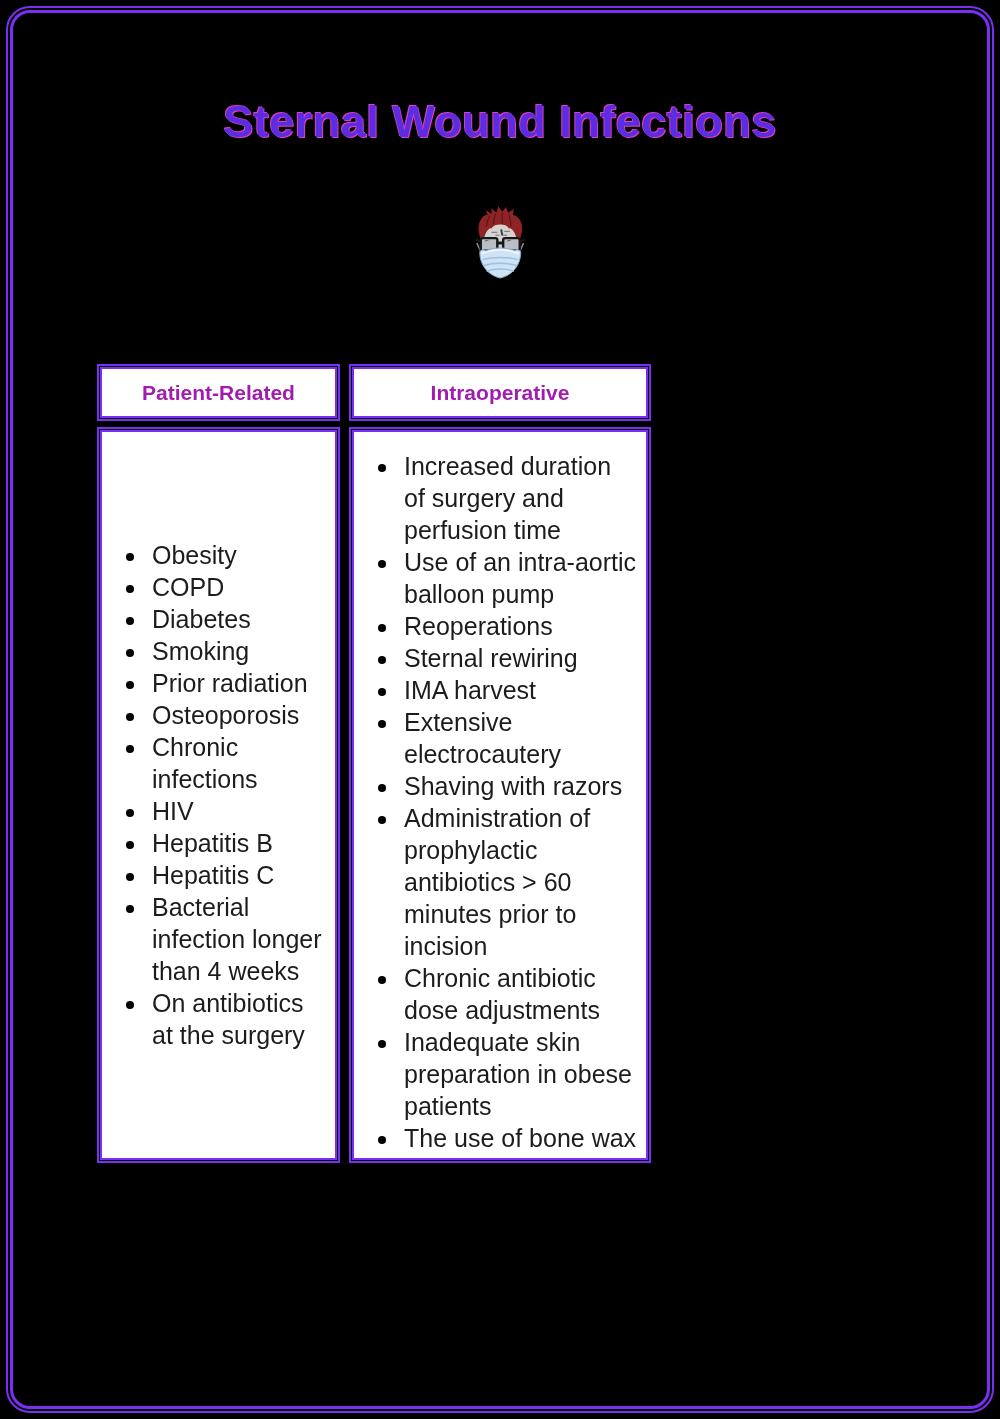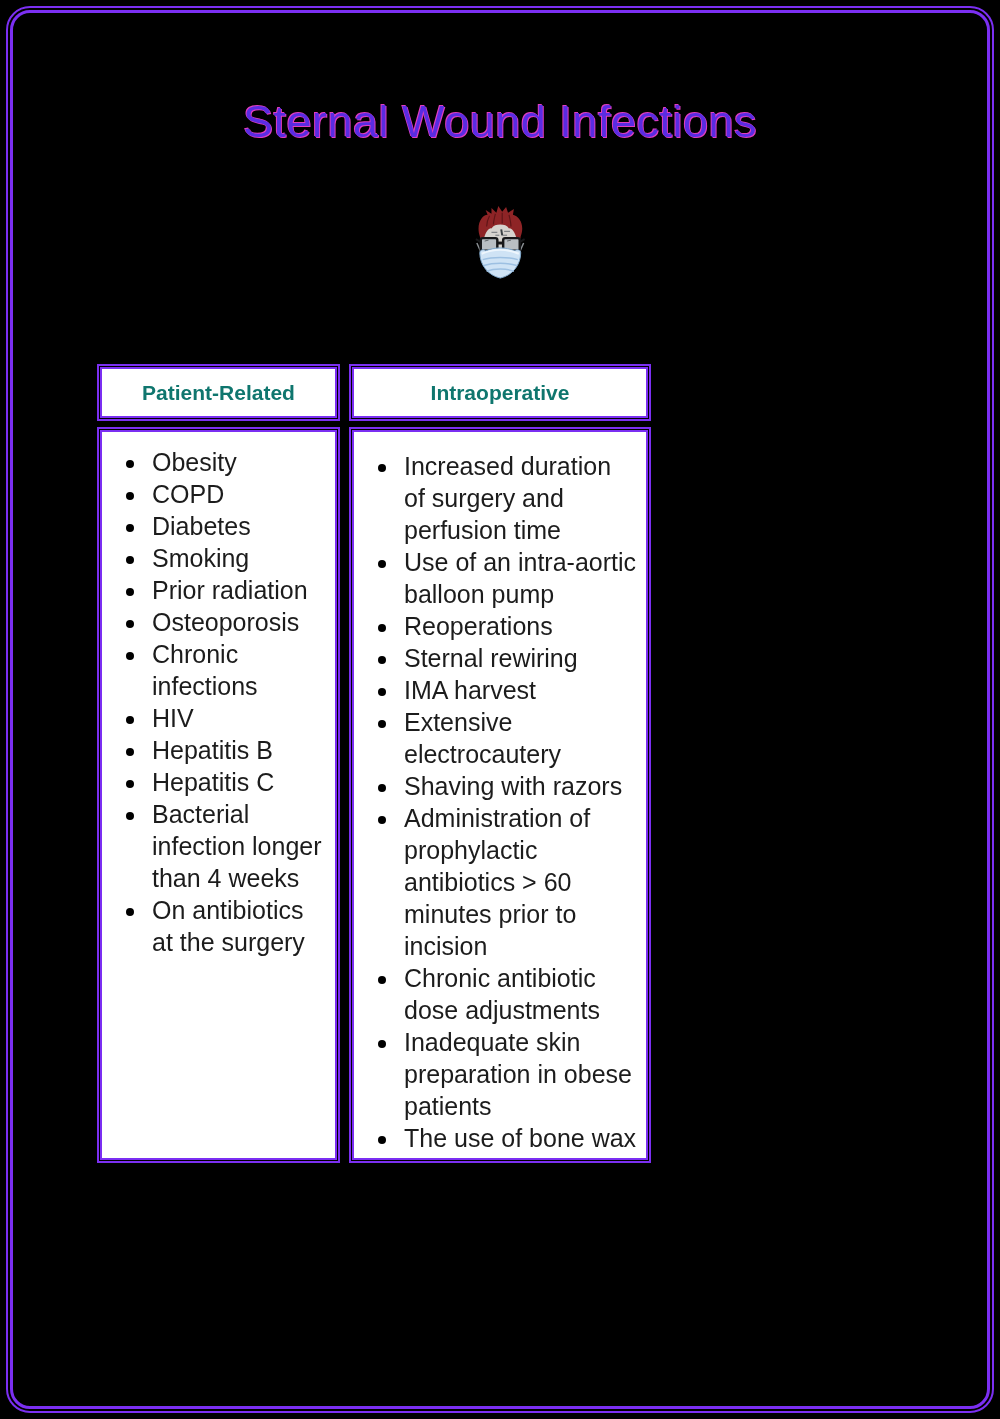--- a/index.html
+++ b/index.html
@@ -18,21 +18,21 @@
     border:3px solid var(--border);
     outline:2px solid var(--border);
     outline-offset:2px;
     border-radius:20px;
     pointer-events:none;
   }
   h1.title{
     margin:96px 0 0 0;
     text-align:center;
     font-size:45px;
-    font-weight:normal;
+    font-weight:bold;
     letter-spacing:0.5px;
     color:var(--accent);
     text-shadow:-1px -1px 0 var(--glow), 1px 1px 0 var(--glow), 2px 2px 1px rgba(0,0,0,0.65);
   }
   .icon-wrap{
     margin-top:58px;
     display:flex;justify-content:center;
   }
   .icon-wrap svg{height:76px;width:auto;display:block;}
   .risk-table{
@@ -49,26 +49,26 @@
     border:2px solid var(--border);
     box-shadow:0 0 0 1px #000, 0 0 0 3px var(--border);
     margin:3px;
     box-sizing:border-box;
   }
   .header-box{
     height:51px;
     display:flex;align-items:center;justify-content:center;
     font-weight:bold;
     font-size:21px;
-    color:#0f766e;
+    color:#a21caf;
     text-align:center;
   }
   .content-box{
     height:730px;
-    display:flex;flex-direction:column;justify-content:flex-start;
+    display:flex;flex-direction:column;justify-content:center;
     padding:14px 8px 14px 16px;
   }
   .column:nth-child(2) .content-box{justify-content:flex-start;padding-top:18px;}
   .content-box ul{
     margin:0;
     padding-left:30px;
     font-size:25px;
     line-height:32px;
     color:var(--text);
   }

